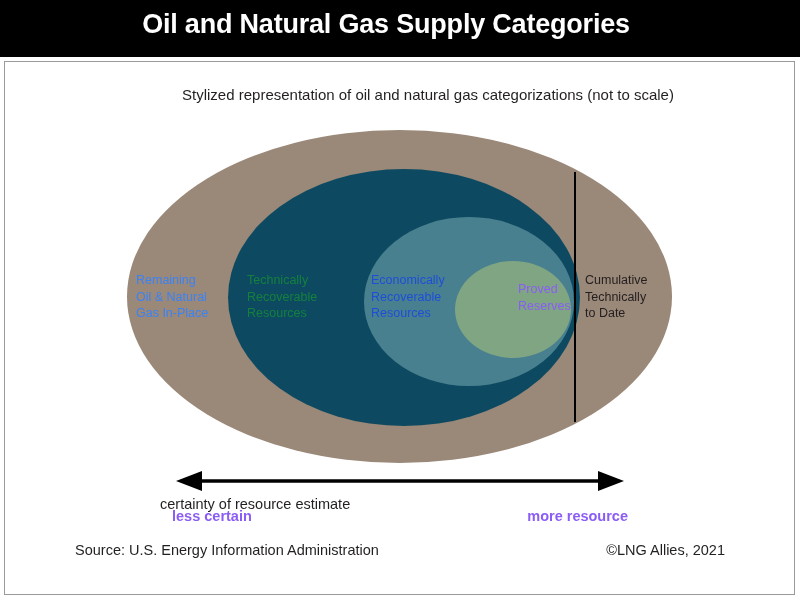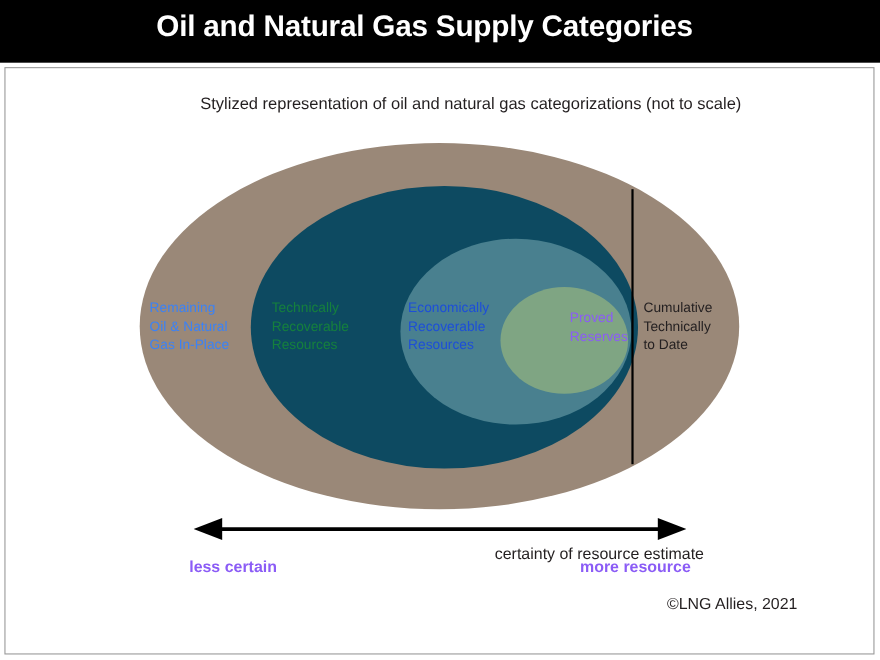--- a/index.html
+++ b/index.html
@@ -161,21 +161,21 @@
     color: #8b5cf6;
     font-family: "Liberation Sans", sans-serif;
   }
   .certainty-left { left: 12px; }
   .certainty-right { right: 12px; }
   .certainty-mid {
     position: absolute;
     left: 0;
     top: 0;
     width: 480px;
-    text-align: right;
+    text-align: left;
     font-size: 14.5px;
     color: #231f20;
     font-family: "Liberation Sans", sans-serif;
   }
   
   .footer-source {
     position: absolute;
     left: 75px;
     top: 542px;
     font-size: 14.5px;
@@ -240,15 +240,16 @@
       <polygon points="448,11 422,1 422,21" fill="#000000"></polygon>
     </svg>
   </div>
 
   <div class="certainty-row">
     <div class="certainty-mid">certainty of resource estimate</div>
     <div class="certainty-left">less certain</div>
     <div class="certainty-right">more resource</div>
   </div>
 
+  <div class="footer-source">Source: U.S. Energy Information Administration</div>
   <div class="footer-credit">©LNG Allies, 2021</div>
 
 </div>
 
 </body></html>

